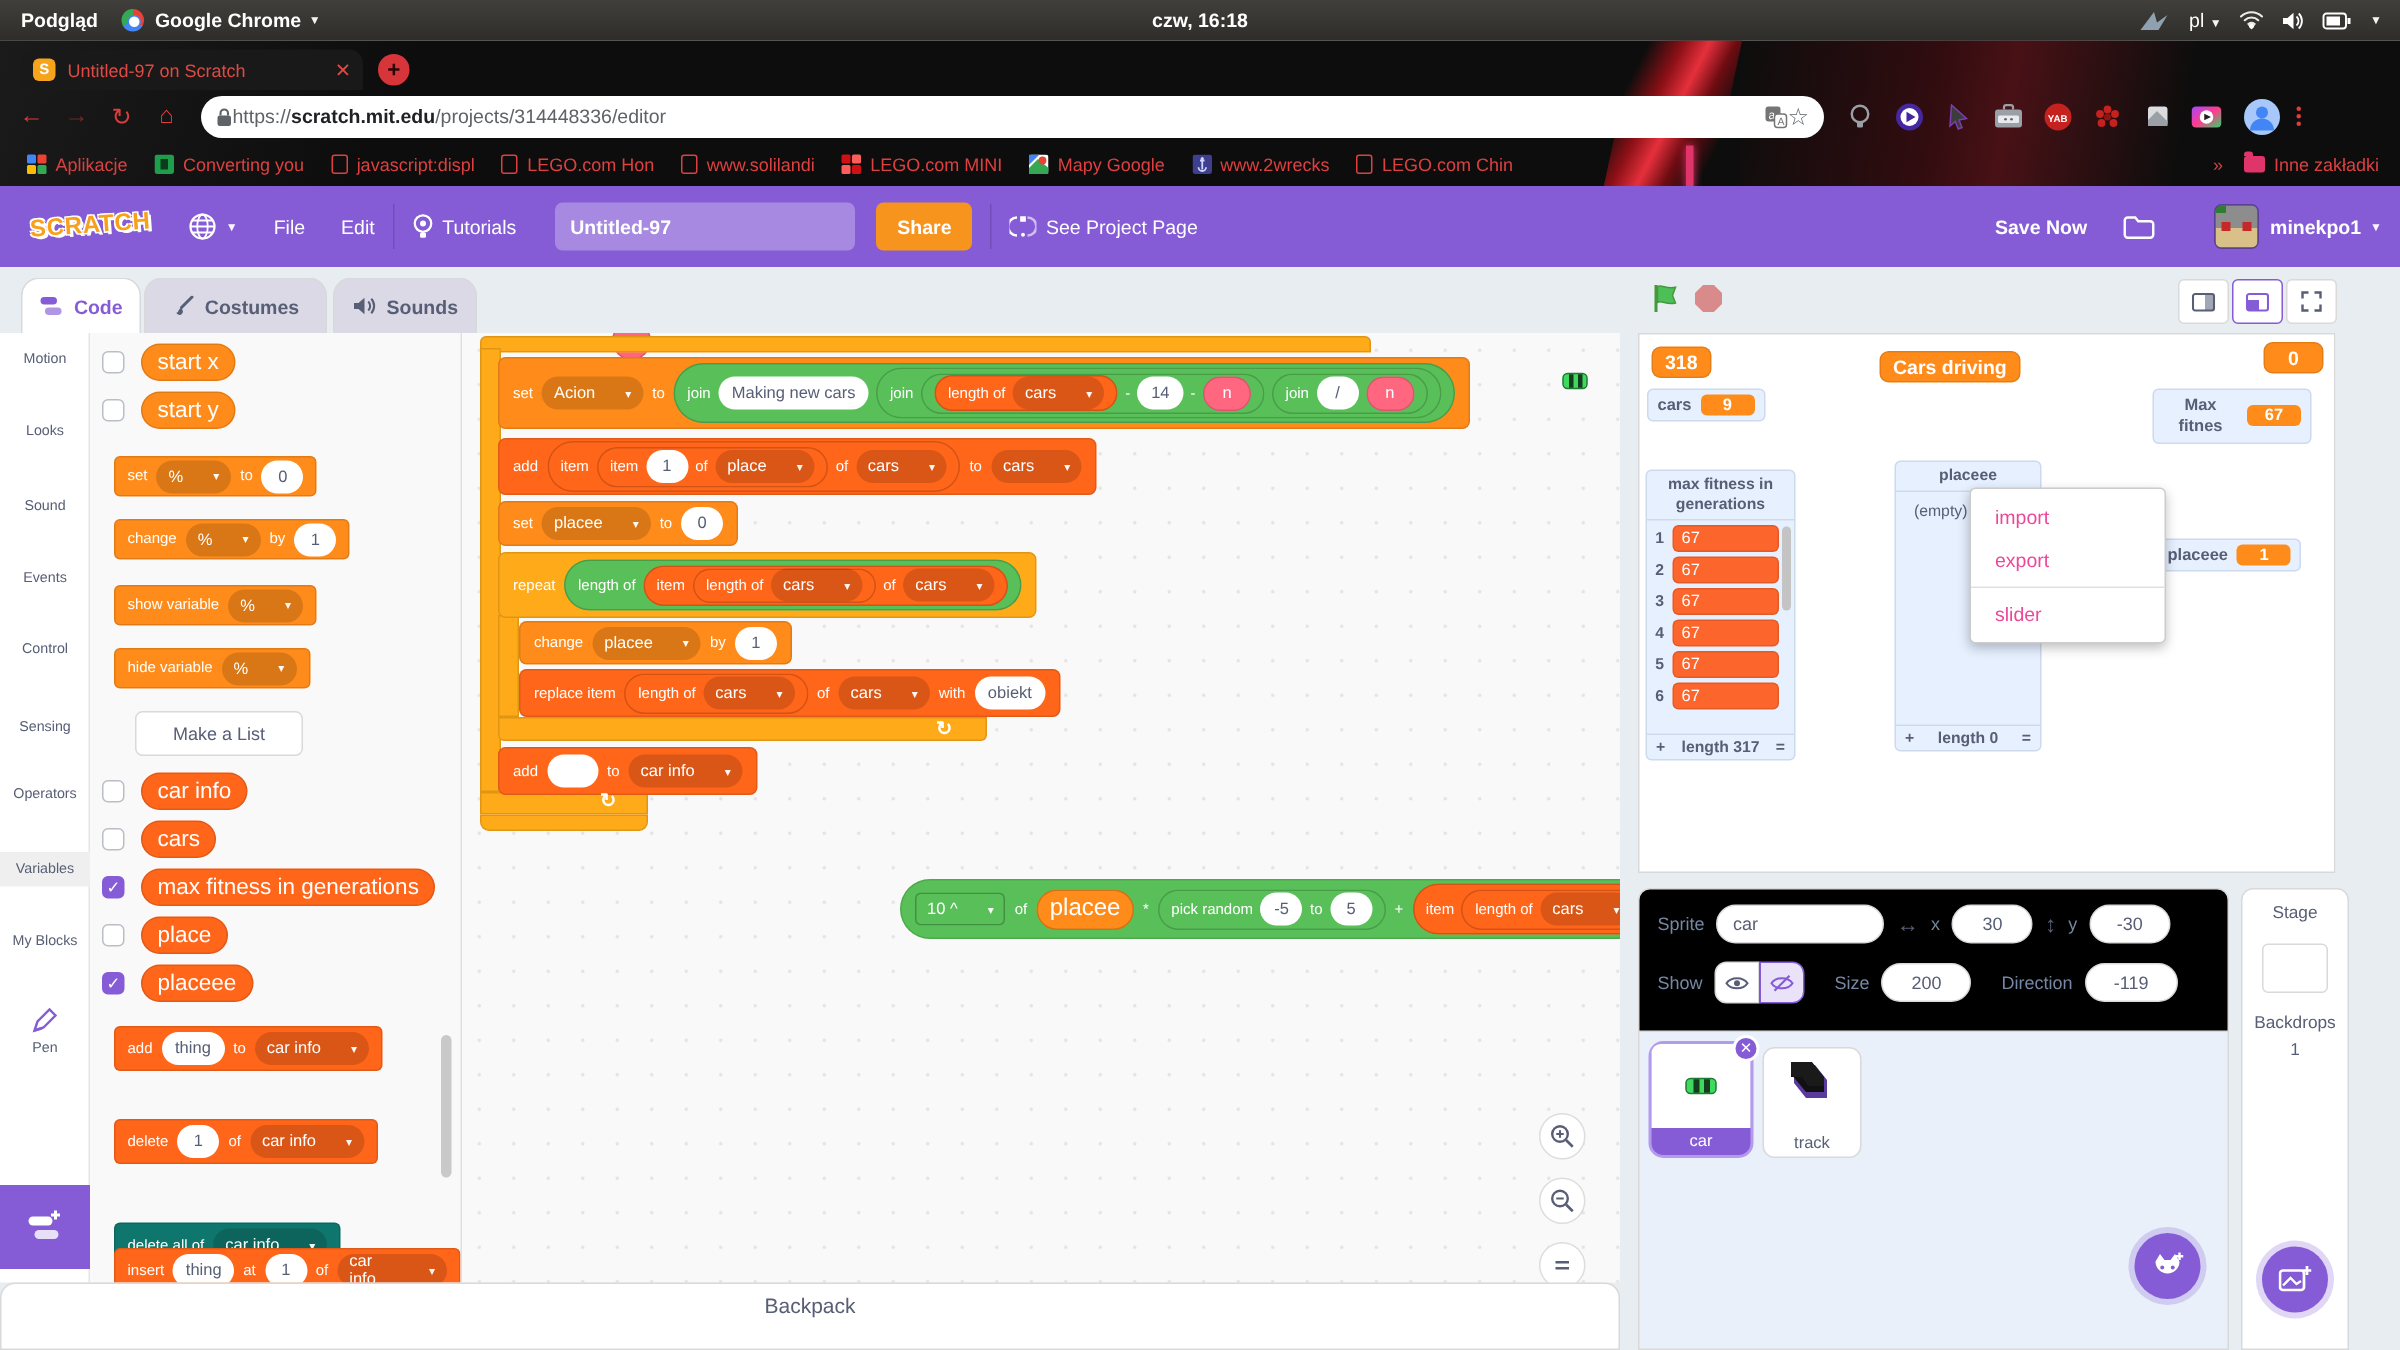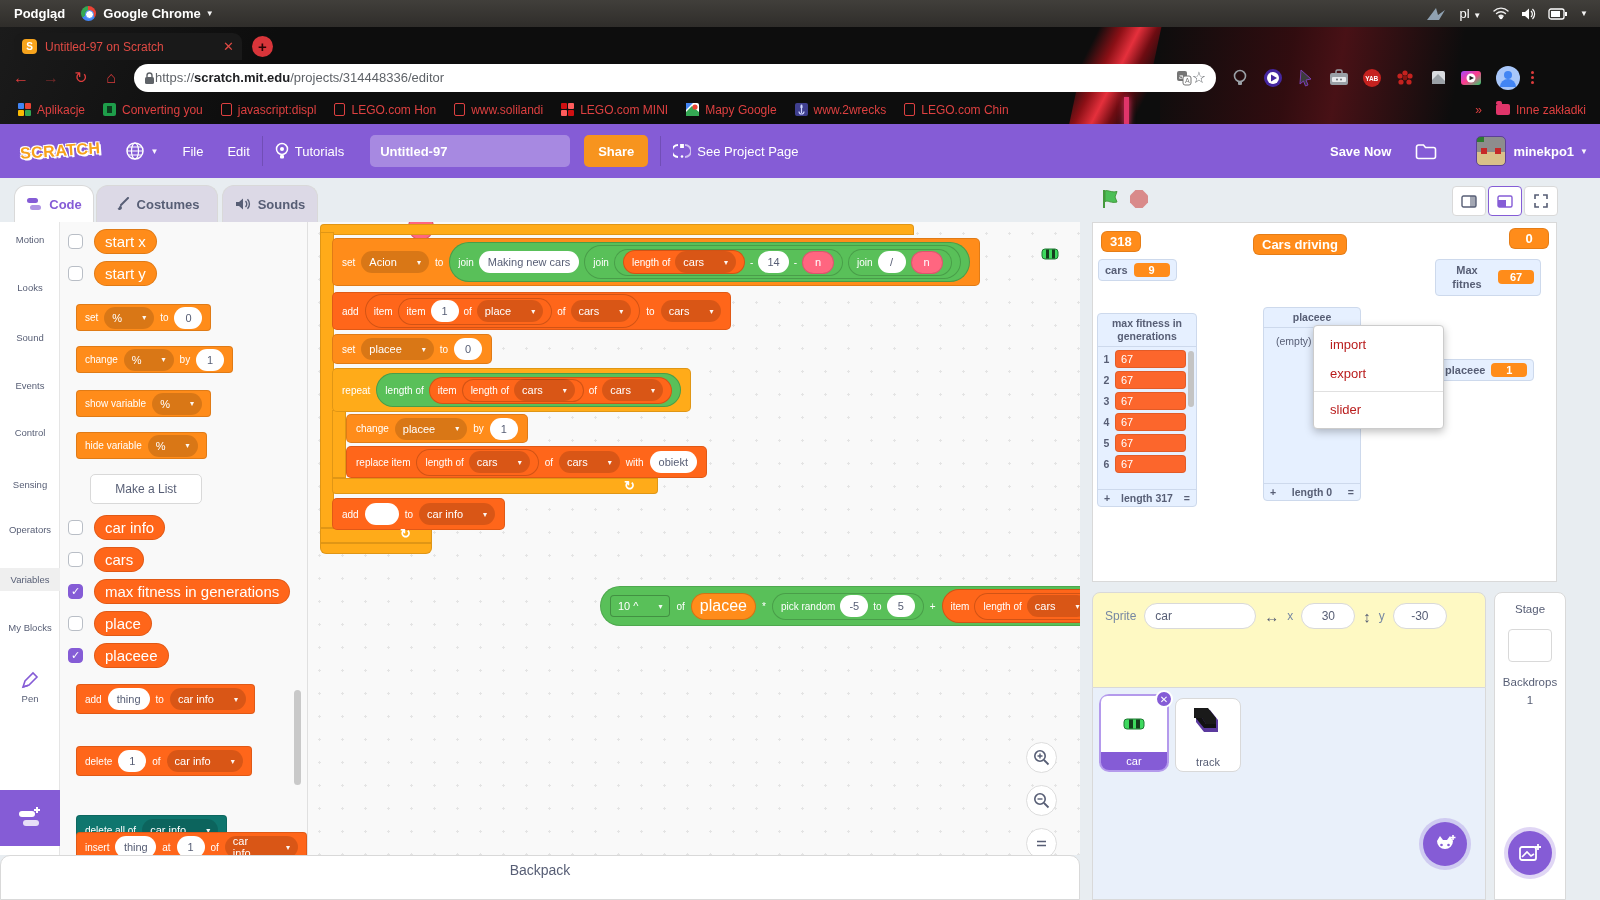--- a/index.html
+++ b/index.html
@@ -99,43 +99,44 @@
 .monbig{position:absolute;background:#FF8C1A;color:#fff;border-radius:6px;padding:3px 9px;font-size:13px;font-weight:700;box-shadow:inset 0 0 0 1px rgba(0,0,0,.1)}
 .listmon{position:absolute;background:#e6f0ff;border:1px solid #cdd9ec;border-radius:4px;display:flex;flex-direction:column;font-size:10.5px;color:#575e75}
 .lm-title{text-align:center;font-weight:700;padding:3px 4px;border-bottom:1px solid #cdd9ec;line-height:1.25}
 .lm-rows{flex:1;padding:3px 10px 0 4px;position:relative;overflow:hidden}
 .lm-row{display:flex;align-items:center;gap:4px;margin-bottom:3px}
 .lm-idx{font-weight:700;width:9px;text-align:center}
 .lm-val{flex:1;background:#FC662C;color:#fff;border-radius:4px;padding:3px 6px;font-size:11px;box-shadow:inset 0 0 0 1px rgba(0,0,0,.1)}
 .lm-sb{position:absolute;right:2px;top:4px;width:6px;height:56px;background:#c4c4c4;border-radius:3px}
 .lm-foot{display:flex;align-items:center;justify-content:space-between;padding:2px 6px;font-weight:700;border-top:1px solid #cdd9ec}
 .ctx{position:absolute;width:131px;background:#fff;border:1px solid #ccc;border-radius:4px;box-shadow:0 3px 8px rgba(0,0,0,.25);padding:4px 0;z-index:10}
-.ctx-item{padding:7px 16px;font-size:13px;color:#b91c1c}
+.ctx-item{padding:7px 16px;font-size:13px;color:#ec4899}
 .ctx-sep{height:1px;background:#e0e0e0;margin:3px 0}
-.spcard{position:absolute;left:12px;top:414px;width:394px;height:96px;background:#fef9c3;border:1px solid #d9d9d9;border-radius:8px 8px 0 0;padding:10px 12px;color:#7687a3;font-size:12px}
+.spcard{position:absolute;left:12px;top:414px;width:394px;height:96px;background:#000000;border:1px solid #d9d9d9;border-radius:8px 8px 0 0;padding:10px 12px;color:#7687a3;font-size:12px}
 .sprow{display:flex;align-items:center;gap:8px;margin-bottom:12px}
 .schip{height:26px;border:1px solid #d9d9d9;border-radius:13px;display:flex;align-items:center;justify-content:center;color:#575e75;background:#fff}
 .splist{position:absolute;left:12px;top:510px;width:394px;height:212px;background:#e9f0fa;border:1px solid #d9d9d9;border-top:none}
 .stile{position:absolute;width:66px;height:74px;border-radius:8px;display:flex;flex-direction:column;align-items:center;font-size:11px}
 .stile .thumb{flex:1;display:flex;align-items:center;justify-content:center;width:100%}
 .addcirc{position:absolute;width:44px;height:44px;border-radius:50%;background:#855cd6;display:flex;align-items:center;justify-content:center;box-shadow:0 0 0 4px rgba(133,92,214,.25)}
 .stagecard{position:absolute;left:414px;top:414px;width:72px;height:308px;background:#fff;border:1px solid #d9d9d9;border-radius:8px 8px 0 0;text-align:center;color:#575e75;font-size:11.5px}
 </style>
 </head>
 <body>
 
 <div class="screen">
 
   <div class="sysbar">
     <span class="act">Podgląd</span>
     <span class="chrlogo"></span>
     <span class="sysapp">
         <span>Google Chrome</span>
         <span class="cr">▼</span>
       </span>
+    <span class="sysclock">czw, 16:18</span>
     <span class="sysright">
       <svg width="22" height="16" viewBox="0 0 22 16">
           <path d="M2 14 L11 2 L13 9 L20 4 L14 14 Z" fill="#9fb4c8" opacity=".85"></path>
         </svg>
       <span><span>pl</span> <span class="cr">▼</span></span>
       <svg width="16" height="13" viewBox="0 0 16 13">
           <path d="M8 11.5 L10 9 A3.2 3.2 0 0 0 6 9 Z M3.5 6.5 A6.5 6.5 0 0 1 12.5 6.5 M1 4 A10 10 0 0 1 15 4" stroke="#fff" fill="#fff" stroke-width="1.4" stroke-linecap="round" fill-opacity=".9" stroke-opacity=".9" style="fill:none"></path>
           <circle cx="8" cy="10.5" r="1.6" fill="#fff"></circle>
         </svg>
       <svg width="15" height="14" viewBox="0 0 15 14">
@@ -856,20 +857,41 @@
         <div class="sprow">
           <span>Sprite</span>
           <span class="schip" style="width:112px;justify-content:flex-start;padding-left:10px">car</span>
           <span style="color:#575e75;font-size:15px">↔</span>
           <span>x</span>
           <span class="schip" style="width:54px">30</span>
           <span style="color:#575e75;font-size:15px">↕</span>
           <span>y</span>
           <span class="schip" style="width:54px">-30</span>
         </div>
+        <div class="sprow">
+          <span>Show</span>
+          <span style="display:flex">
+            <span style="width:30px;height:28px;border:1px solid #d9d9d9;border-radius:8px 0 0 8px;display:flex;align-items:center;justify-content:center;background:#fff">
+                <svg width="16" height="11" viewBox="0 0 16 11">
+                  <path d="M1 5.5 C4 1 12 1 15 5.5 C12 10 4 10 1 5.5 Z" fill="none" stroke="#575e75" stroke-width="1.4"></path>
+                  <circle cx="8" cy="5.5" r="2" fill="#575e75"></circle>
+                </svg>
+              </span>
+            <span style="width:30px;height:28px;border:1px solid #855cd6;border-radius:0 8px 8px 0;display:flex;align-items:center;justify-content:center;background:#e9e2f8">
+                <svg width="16" height="13" viewBox="0 0 16 13">
+                  <path d="M1 6.5 C4 2 12 2 15 6.5 C12 11 4 11 1 6.5 Z" fill="none" stroke="#855cd6" stroke-width="1.4"></path>
+                  <path d="M3 11.5 L13 1.5" stroke="#855cd6" stroke-width="1.5"></path>
+                </svg>
+              </span>
+          </span>
+          <span style="margin-left:12px">Size</span>
+          <span class="schip" style="width:60px">200</span>
+          <span style="margin-left:12px">Direction</span>
+          <span class="schip" style="width:62px">-119</span>
+        </div>
       </div>
 
       <div class="splist">
         <div class="stile" style="left:8px;top:8px;background:#855cd6;color:#fff;box-shadow:0 0 0 2px #b49aec">
           <span style="position:absolute;right:-6px;top:-6px;width:18px;height:18px;border-radius:50%;background:#855cd6;border:2px solid #fff;color:#fff;font-size:10px;display:flex;align-items:center;justify-content:center">✕</span>
           <span class="thumb" style="background:#fff;border-radius:6px 6px 0 0">
               <svg width="22" height="14" viewBox="0 0 22 14">
                 <rect x="1" y="2" width="20" height="10" rx="3" fill="#3ed95e" stroke="#1f7a33"></rect>
                 <rect x="6" y="2.5" width="4" height="9" fill="#143d1d"></rect>
                 <rect x="13" y="2.5" width="4" height="9" fill="#143d1d"></rect>

